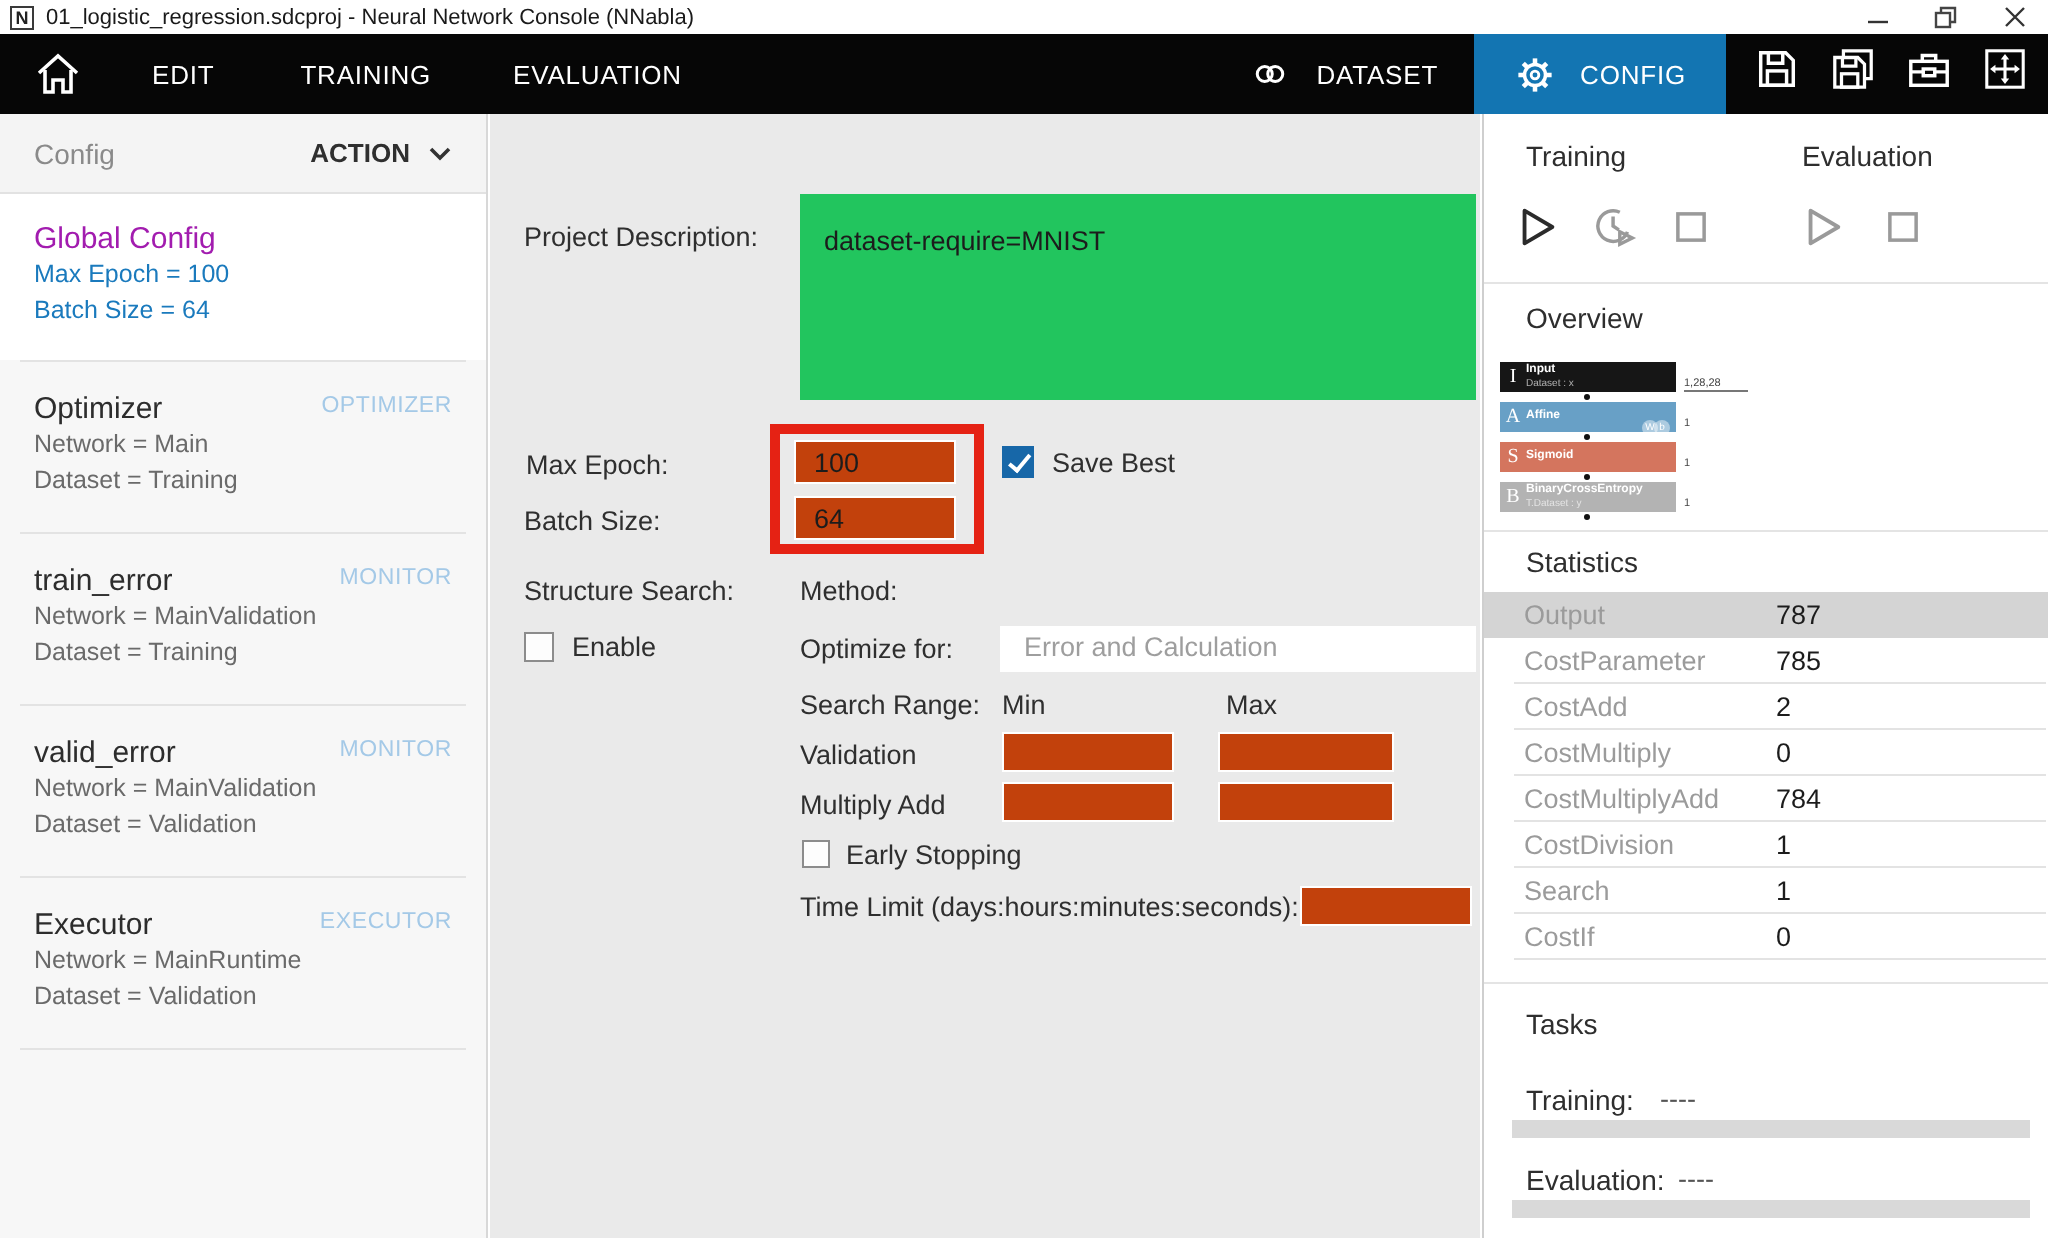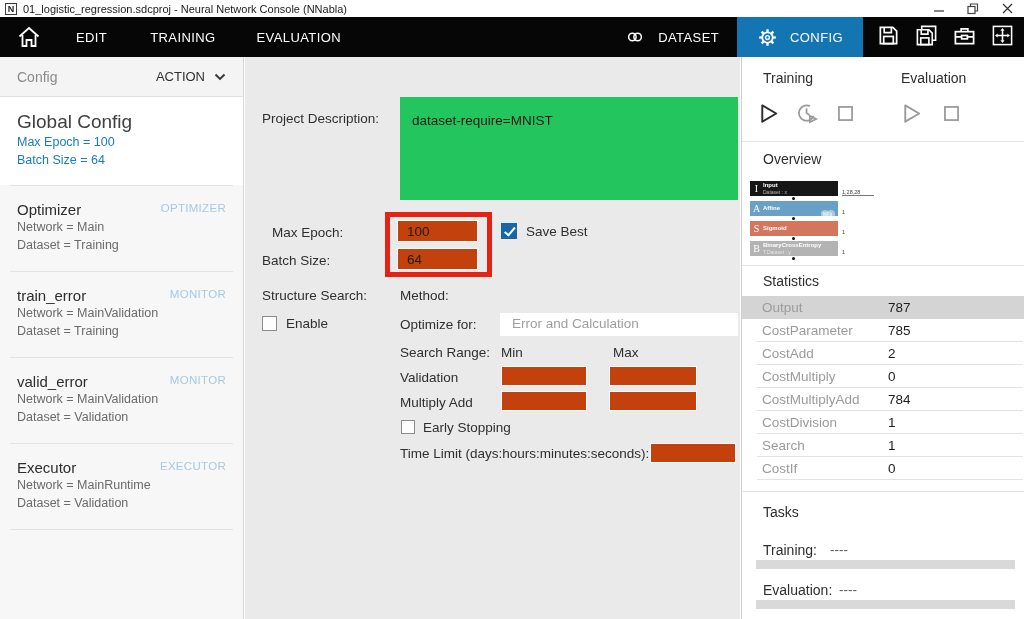--- a/index.html
+++ b/index.html
@@ -23,23 +23,23 @@
   .dataset-btn { display:flex; align-items:center; gap:11px; padding:0 18px; height:100%; }
   .config-btn { display:flex; align-items:center; gap:12px; padding:0 20px; height:100%; }
   .tools { display:flex; align-items:center; gap:15px; margin:0 10px 0 14px; }
 
   
   .sidebar { position:absolute; left:0; top:57px; width:244px; height:562px; background:#f7f7f7;
              border-right:1px solid #d8d8d8; }
   .sb-header { height:40px; background:#f4f4f4; border-bottom:1px solid #e2e2e2;
                display:flex; align-items:center; padding:0 17px; }
   .sb-title { color:#8a8a8a; font-size:14px; }
-  .sb-action { margin-left:auto; color:#2f2f2f; font-size:13px; display:flex; align-items:center; gap:9px; }
+  .sb-action { margin-left:auto; color:#2f2f2f; font-size:13px; display:flex; align-items:center; gap:9px;font-weight:bold; }
   .sb-card { background:#fff; padding:14px 17px 16px; }
-  .sb-card .t { color:#404040; font-size:19px; }
+  .sb-card .t { color:#a21caf; font-size:15px; }
   .sb-card .l { color:#1a7abd; font-size:12.5px; line-height:18px; }
   .sb-card .l:first-of-type { margin-top:13px; }
   .sb-div { height:1px; background:#e3e3e3; margin:0 10px; }
   .sb-item { padding:15px 17px 17px; position:relative; }
   .sb-item .t { color:#2d2d2d; font-size:15px; }
   .sb-item .tag { position:absolute; right:17px; top:16px; color:#a4c9e7; font-size:11.5px; letter-spacing:.3px; }
   .sb-item .l { color:#6a6a6a; font-size:12.5px; line-height:18px; }
   .sb-item .l:first-of-type { margin-top:11px; }
 
   
@@ -236,21 +236,21 @@
     <div class="l">Network = MainRuntime</div>
     <div class="l">Dataset = Validation</div>
   </div>
   <div class="sb-div"></div>
 </div>
 
 <div class="main">
   <span class="lab" style="left:17px; top:54px">Project Description:</span>
   <div class="descbox">dataset-require=MNIST</div>
 
-  <span class="lab" style="left:27px; top:168px">Max Epoch:</span>
+  <span class="lab" style="left:18px; top:168px">Max Epoch:</span>
   <input class="inp" style="left: 152px; top: 163px; width: 81px; height: 22px;" value="100">
 
   <span class="lab" style="left:17px; top:196px">Batch Size:</span>
   <input class="inp" style="left: 152px; top: 191px; width: 81px; height: 22px;" value="64">
 
   <div class="red-rect"></div>
 
   <span class="cb checked" style="left:256px; top:166px; width:16px; height:16px"></span>
   <span class="lab" style="left:281px; top:167px">Save Best</span>
 

